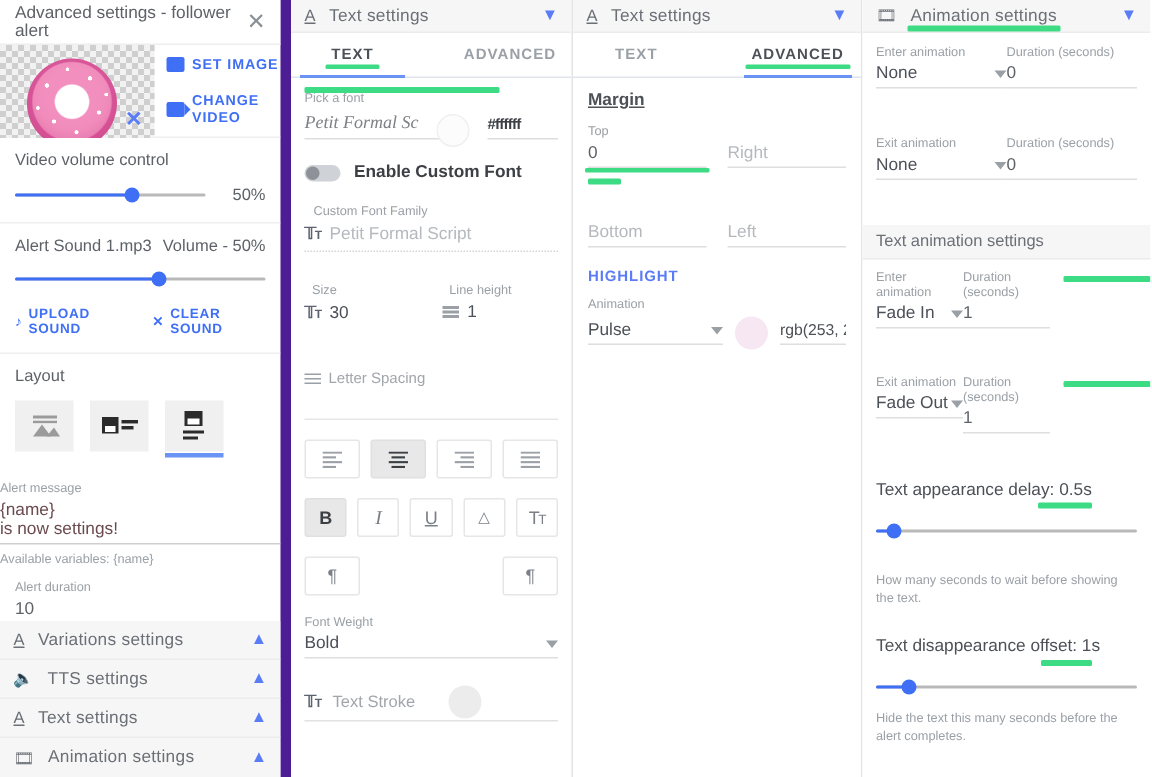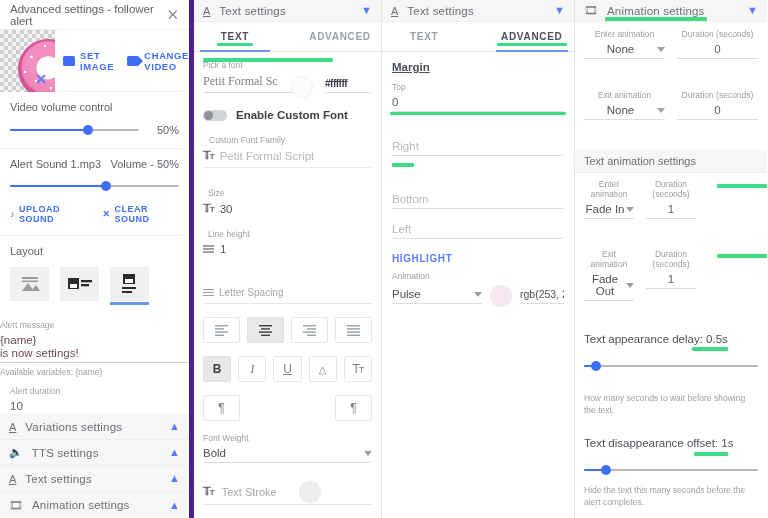--- a/index.html
+++ b/index.html
@@ -6,21 +6,21 @@
   html, body {
     width: 768px; height: 518px;
     font-family: "Liberation Sans", sans-serif;
     background: #ffffff;
     overflow: hidden;
   }
   .screen { position: relative; width: 768px; height: 518px; display: flex; background:#fff; }
 
   
   .panel { position: relative; height: 518px; background:#fff; overflow: hidden; }
-  .p1 { width: 194px; border-right: 5px solid #4c1d95; }
+  .p1 { width: 194px; border-right: 7px solid #4c1d95; }
   .p2 { width: 188px; border-right: 1px solid #e4e4e4; }
   .p3 { width: 193px; border-right: 1px solid #e4e4e4; }
   .p4 { width: 192px; }
 
   
   .sec-head {
     display:flex; align-items:center; gap:9px;
     height: 22px; padding: 0 9px;
     background:#f6f6f6;
     border-bottom: 1px solid #ececec;
@@ -63,21 +63,21 @@
       radial-gradient(circle at 22% 30%, #fff 0 1.3px, transparent 1.6px),
       radial-gradient(circle at 70% 22%, #fff 0 1.3px, transparent 1.6px),
       radial-gradient(circle at 80% 60%, #fff 0 1.2px, transparent 1.5px),
       radial-gradient(circle at 30% 70%, #fff 0 1.2px, transparent 1.5px),
       radial-gradient(circle at 55% 82%, #fff 0 1.2px, transparent 1.5px),
       radial-gradient(circle at 12% 55%, #fff 0 1.1px, transparent 1.4px),
       radial-gradient(circle at 88% 40%, #fff 0 1.1px, transparent 1.4px),
       radial-gradient(circle at 45% 12%, #fff 0 1.1px, transparent 1.4px);
   }
   .thumb-x { position:absolute; right:8px; bottom:5px; color:#5b7cf7; font-size:14px; font-weight:600; }
-  .media-btns { flex:1; display:flex; justify-content:center; gap:13px; padding-left:8px; }
+  .media-btns { flex:1; display:flex; flex-direction:column; justify-content:center; gap:13px; padding-left:8px; }
   .mbtn { display:flex; align-items:center; gap:5px; font-size:9.5px; font-weight:700; letter-spacing:.6px; color:#3f6ff5; }
   .mico { width:12px; height:10px; background:#3f6ff5; border-radius:1.5px; position:relative; flex:none; }
   .mico.vid:after{ content:""; position:absolute; right:-4px; top:1px; border-left:4px solid #3f6ff5; border-top:4px solid transparent; border-bottom:4px solid transparent; }
 
   
   .blk { padding:9px 10px 11px; border-bottom:1px solid #eee; }
   .blk-label { font-size:11px; color:#5e6268; margin-bottom:10px; }
   .row-between { display:flex; align-items:center; justify-content:space-between; margin-bottom:9px; }
   .row-between span { font-size:11px; color:#5e6268; }
 
@@ -119,39 +119,39 @@
   }
   .hl-wide:before { left:-4px; right:-4px; }
   .hl-bar {
     position:absolute; height:4px; background:#3ddc84; border-radius:1px; z-index:4;
   }
 
   
   .font-row { display:flex; align-items:flex-end; gap:0; position:relative; }
   .font-pick {
     width:96px; border-bottom:1px solid #dedede; padding-bottom:3px;
-    font-family:"Liberation Serif", serif; font-size:12px; color:#7d8085;
+    font-family:"Liberation Serif", serif; font-style:italic; font-size:12px; color:#7d8085;
     white-space:nowrap; overflow:hidden;
   }
   .color-dot { position:absolute; left:88px; bottom:-5px; width:22px; height:22px; border-radius:50%; background:#fcfcfc; border:1px solid #f0f0f0; z-index:2; }
   .hex { margin-left:26px; font-size:10px; font-weight:700; color:#3c3f44; letter-spacing:-0.5px; border-bottom:1px solid #dedede; padding-bottom:3px; flex:1; }
 
   .toggle-row { display:flex; align-items:center; gap:9px; margin:16px 0 14px; }
   .toggle { width:24px; height:11px; border-radius:7px; background:#cfd2d6; position:relative; }
   .toggle:after { content:""; position:absolute; left:1px; top:1px; width:9px; height:9px; border-radius:50%; background:#8e9298; }
   .toggle-lbl { font-size:11.5px; font-weight:700; color:#3c3f44; }
 
   .dotted { border-bottom:1px dotted #d6d6d6; }
   .ico-tt { font-size:11px; color:#5b6270; font-weight:700; letter-spacing:-1px; flex:none; }
   .ico-tt i { font-size:8px; font-style:normal; }
 
-  .two-col { display:flex; gap:14px;flex-direction:column; }
+  .two-col { display:flex; gap:14px; }
   .two-col > div { flex:1; }
 
-  .spacing-row { display:flex; gap:12px; align-items:center; padding-bottom:5px; border-bottom:1px solid #e6e6e6; }
+  .spacing-row { display:flex; gap:12px; align-items:center; padding-bottom:21px; border-bottom:1px solid #e6e6e6; }
   .sp-item { display:flex; align-items:center; gap:5px; font-size:10px; color:#a2a6ac; }
   .lines { display:inline-flex; flex-direction:column; gap:1.5px; }
   .lines i { display:block; width:11px; height:1.5px; background:#9aa0a6; }
 
   .btn-grid { display:flex; gap:7px; margin-top:13px; }
   .fbtn { flex:1; height:26px; border:1px solid #e6e6e6; border-radius:2px; display:flex; align-items:center; justify-content:center; background:#fff; color:#7b8088; font-size:12px; }
   .fbtn.on { background:#e8e8e8; border-color:#e0e0e0; color:#3c3f44; }
   .fbtn.ghost { border-color:transparent; background:transparent; }
   .fbtn b { font-weight:700; font-size:12px; }
   .fbtn .it { font-style:italic; font-family:"Liberation Serif", serif; font-size:13px; }
@@ -165,21 +165,21 @@
   .stroke-row { display:flex; align-items:center; gap:8px; position:relative; border-bottom:1px solid #e2e2e2; padding-bottom:6px; }
   .stroke-dot { position:absolute; left:96px; top:-4px; width:22px; height:22px; border-radius:50%; background:#ececec; }
 
   
   .margin-title { font-size:11.5px; font-weight:700; color:#4c5057; margin-bottom:9px;text-decoration:underline; }
   .hl-link { font-size:10px; font-weight:700; letter-spacing:.6px; color:#5b7cf7; }
   .pulse-dot { width:22px; height:22px; border-radius:50%; background:#f7e7f3; }
 
   
   .sub-head { background:#f6f6f6; padding:5px 9px; font-size:11px; color:#6b6f76; border-bottom:1px solid #ececec; }
-  .anim-grid { display:flex; gap:12px; padding:6px 9px 4px;text-align:center; }
+  .anim-grid { display:flex; gap:0; padding:6px 9px 4px; }
   .anim-grid > div { flex:1; position:relative; }
   .big-lbl { font-size:11.5px; color:#4c5057; }
   .hint { font-size:8.5px; color:#9aa0a6; line-height:1.45; }
 </style>
 </head>
 <body>
 
 <div class="screen">
 
   <div class="panel p1">

